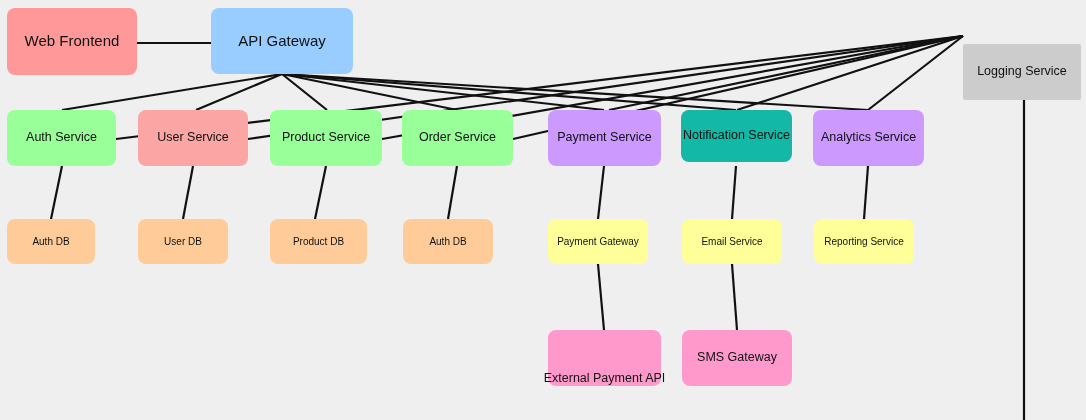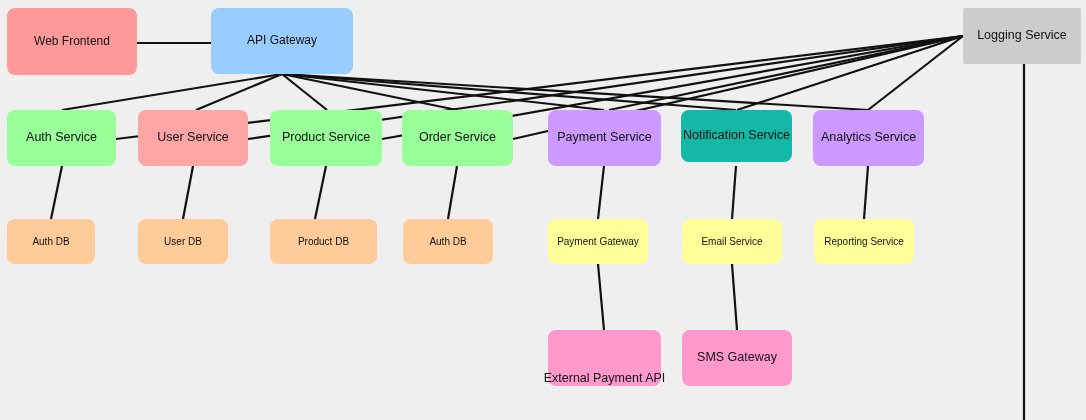--- a/index.html
+++ b/index.html
@@ -29,22 +29,22 @@
     display: flex;
     align-items: center;
     justify-content: center;
     text-align: center;
     color: #111111;
     border-radius: 8px;
     white-space: nowrap;
     line-height: 1.1;
     z-index: 2;
   }
-  .node.sq { border-radius: 2px; }
-  .size-lg { font-size: 12px; }
+  .node.sq { border-radius: 2px; margin-top: 36px; }
+  .size-lg { font-size: 15px; }
   .size-md { font-size: 12.5px; }
   .size-sm { font-size: 10px; }
   .overflow-label { overflow: visible; }
 </style>
 </head>
 <body>
 
 <div id="canvas">
   <svg id="edge-layer" viewBox="0 0 1086 420" width="1086" height="420">
       <line x1="137" y1="43" x2="211" y2="43" stroke="#111111" stroke-width="2.2" stroke-linecap="butt"></line>
@@ -103,21 +103,21 @@
       </div>
       <div class="node size-md" style="left: 813px; top: 110px; width: 111px; height: 56px; background: rgb(204, 153, 255);">
         <span class="overflow-label">Analytics Service</span>
       </div>
       <div class="node size-sm" style="left: 7px; top: 219px; width: 88px; height: 45px; background: rgb(255, 204, 153);">
         <span class="overflow-label">Auth DB</span>
       </div>
       <div class="node size-sm" style="left: 138px; top: 219px; width: 90px; height: 45px; background: rgb(255, 204, 153);">
         <span class="overflow-label">User DB</span>
       </div>
-      <div class="node size-sm" style="left: 270px; top: 219px; width: 107px; height: 45px; background: rgb(255, 204, 153);">
+      <div class="node size-sm" style="left: 270px; top: 219px; width: 97px; height: 45px; background: rgb(255, 204, 153);">
         <span class="overflow-label">Product DB</span>
       </div>
       <div class="node size-sm" style="left: 403px; top: 219px; width: 90px; height: 45px; background: rgb(255, 204, 153);">
         <span class="overflow-label">Auth DB</span>
       </div>
       <div class="node size-sm" style="left: 548px; top: 219px; width: 100px; height: 45px; background: rgb(255, 255, 153); justify-content: center;">
         <span class="overflow-label">Payment Gateway</span>
       </div>
       <div class="node size-sm" style="left: 682px; top: 219px; width: 100px; height: 45px; background: rgb(255, 255, 153);">
         <span class="overflow-label">Email Service</span>

